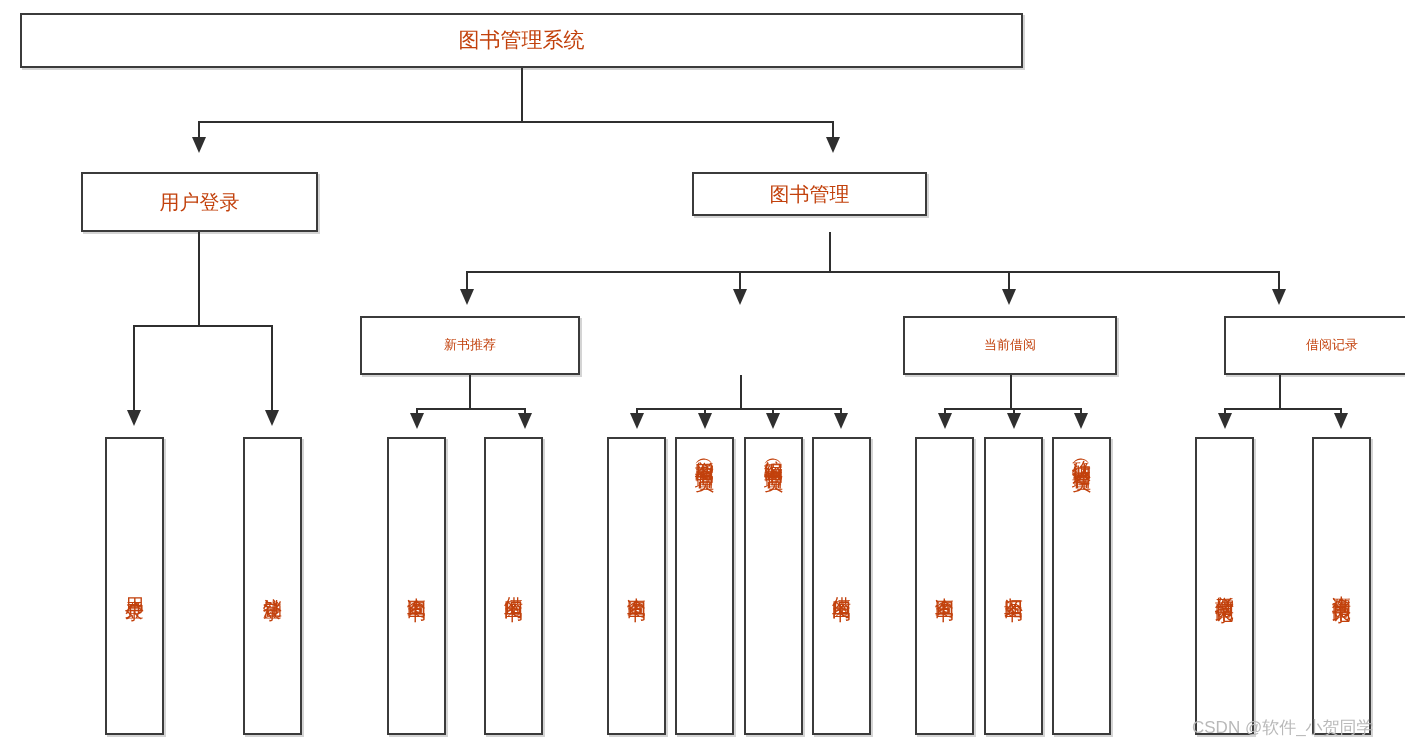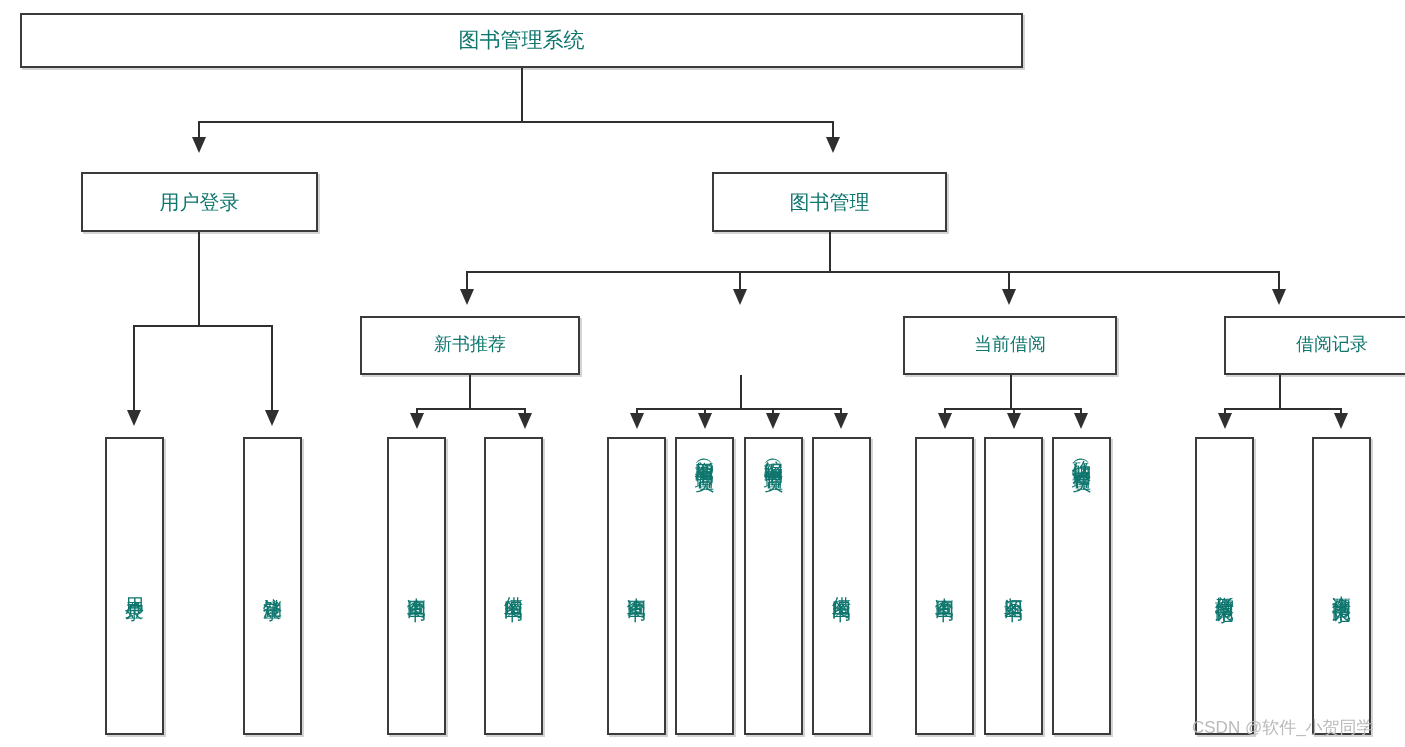--- a/index.html
+++ b/index.html
@@ -20,32 +20,31 @@
   
   .box {
     position: absolute;
     box-sizing: border-box;
     background: #ffffff;
     border: 2px solid #3b3b3b;
     box-shadow: 2px 2px 0 rgba(0,0,0,0.17);
     display: flex;
     align-items: center;
     justify-content: center;
-    color: #0f766e;
+    color: #c2410c;
     line-height: 1.15;
   }
   .box.root {
     font-size: 21px;
   }
   .box.lvl2 {
     font-size: 20px;
   }
   .box.lvl3 {
-    font-size: 18px;
-    font-family: Liberation Mono, monospace;
+    font-size: 13px;
   }
   
   .box.leaf {
     font-size: 19px;
     padding: 6px 0;
     align-items: flex-start;
     justify-content: center;
   }
   .vtext {
     writing-mode: vertical-rl;
@@ -98,21 +97,21 @@
   <div class="hline" style="left:198px; top:121px; width:636px;"></div>
   <div class="vline" style="left:198px; top:121px; height:18px;"></div>
   <div class="vline" style="left:832px; top:121px; height:18px;"></div>
   <div class="arrow" style="left:192px; top:137px;"></div>
   <div class="arrow" style="left:826px; top:137px;"></div>
 
   <div class="box lvl2" style="left:81px; top:172px; width:237px; height:60px;">
     <span>用户登录</span>
   </div>
 
-  <div class="box lvl2" style="left:712px; top:172px; width:235px; height:60px;">
+  <div class="box lvl2" style="left:692px; top:172px; width:235px; height:44px;">
     <span>图书管理</span>
   </div>
 
   <div class="vline" style="left:198px; top:232px; height:94px;"></div>
   <div class="hline" style="left:133px; top:325px; width:140px;"></div>
   <div class="vline" style="left:133px; top:325px; height:86px;"></div>
   <div class="vline" style="left:271px; top:325px; height:86px;"></div>
   <div class="arrow" style="left:127px; top:410px;"></div>
   <div class="arrow" style="left:265px; top:410px;"></div>
 

